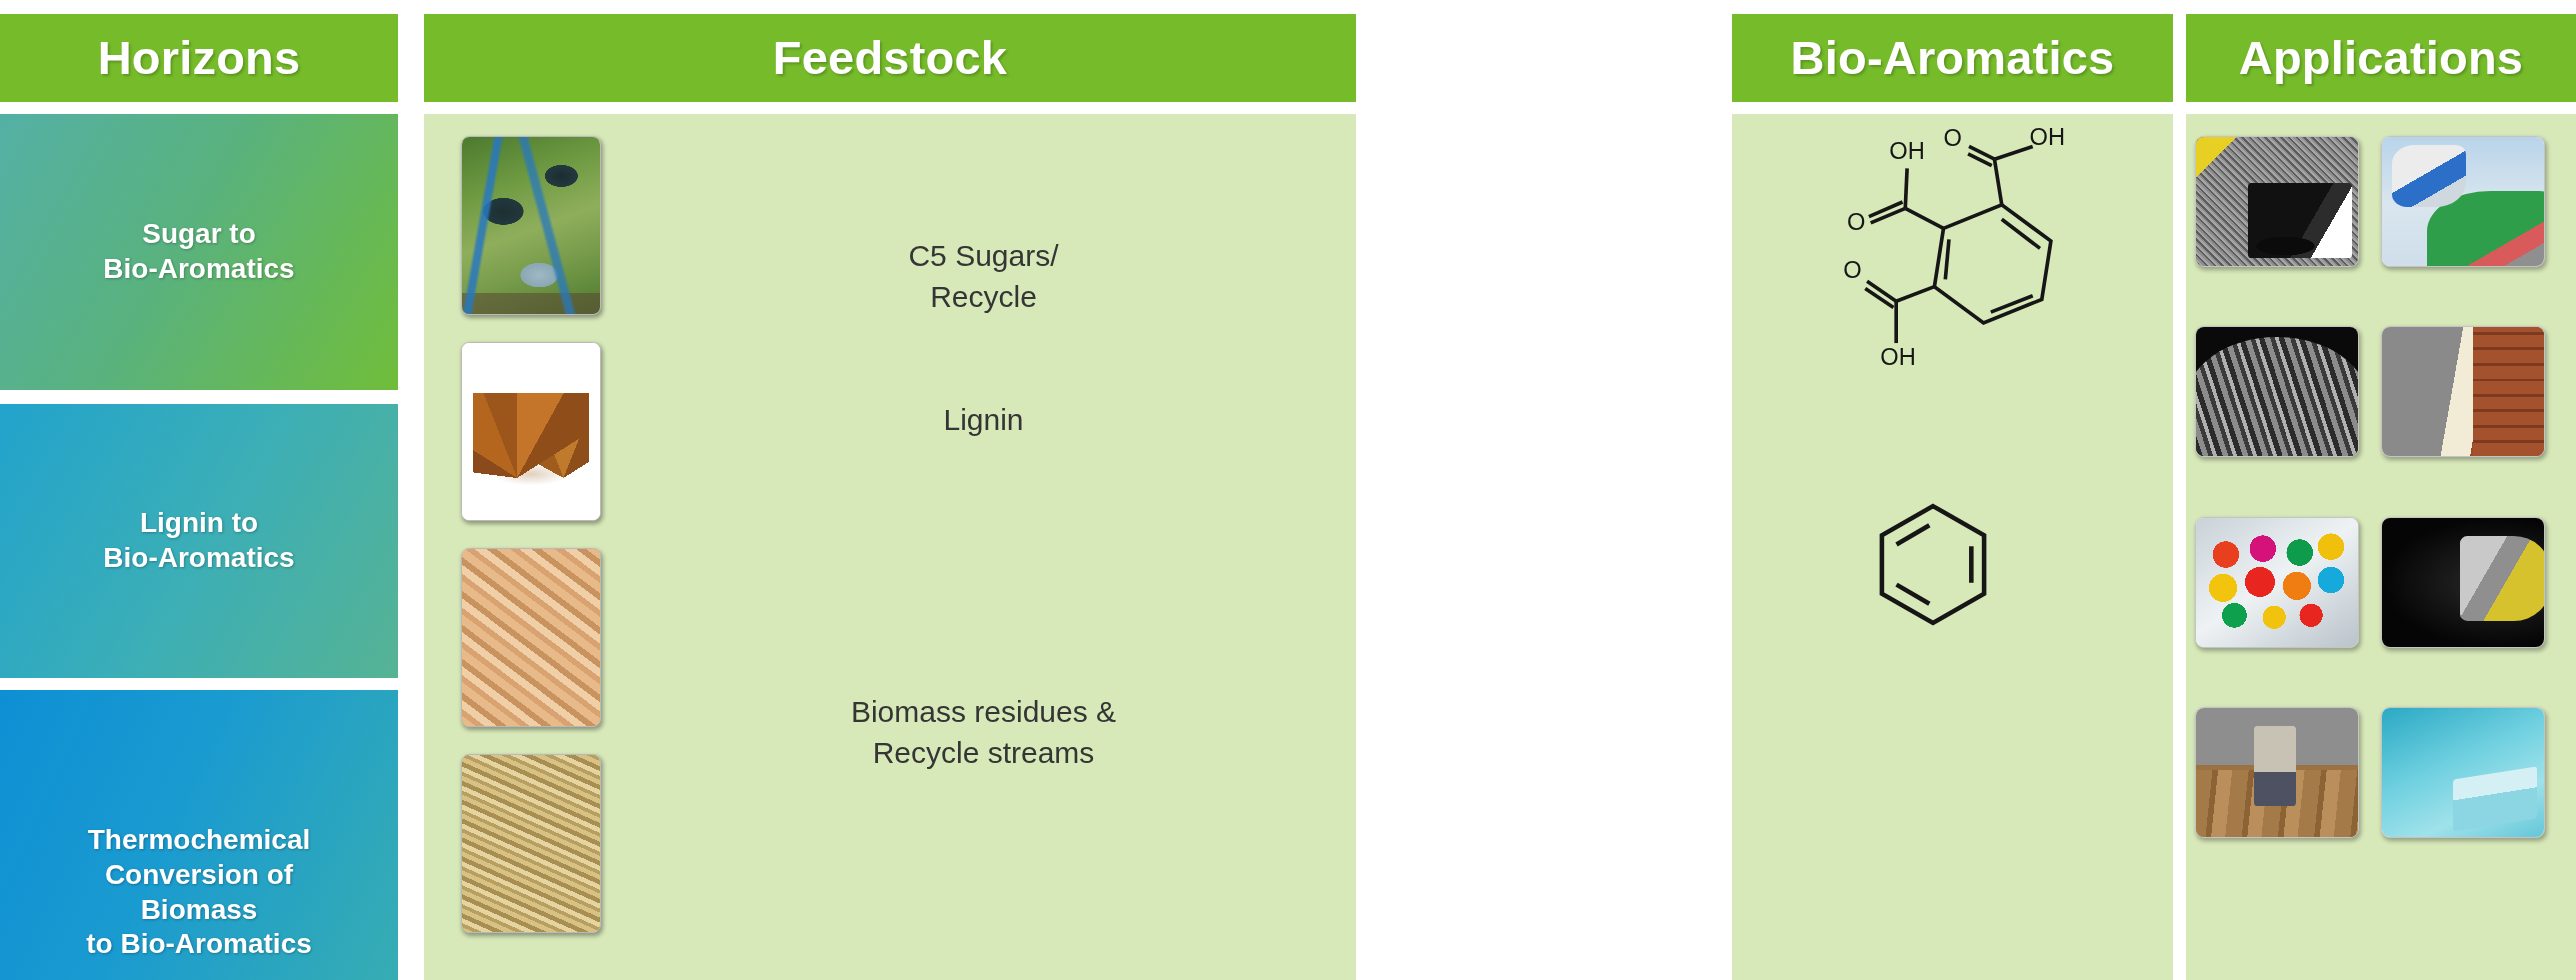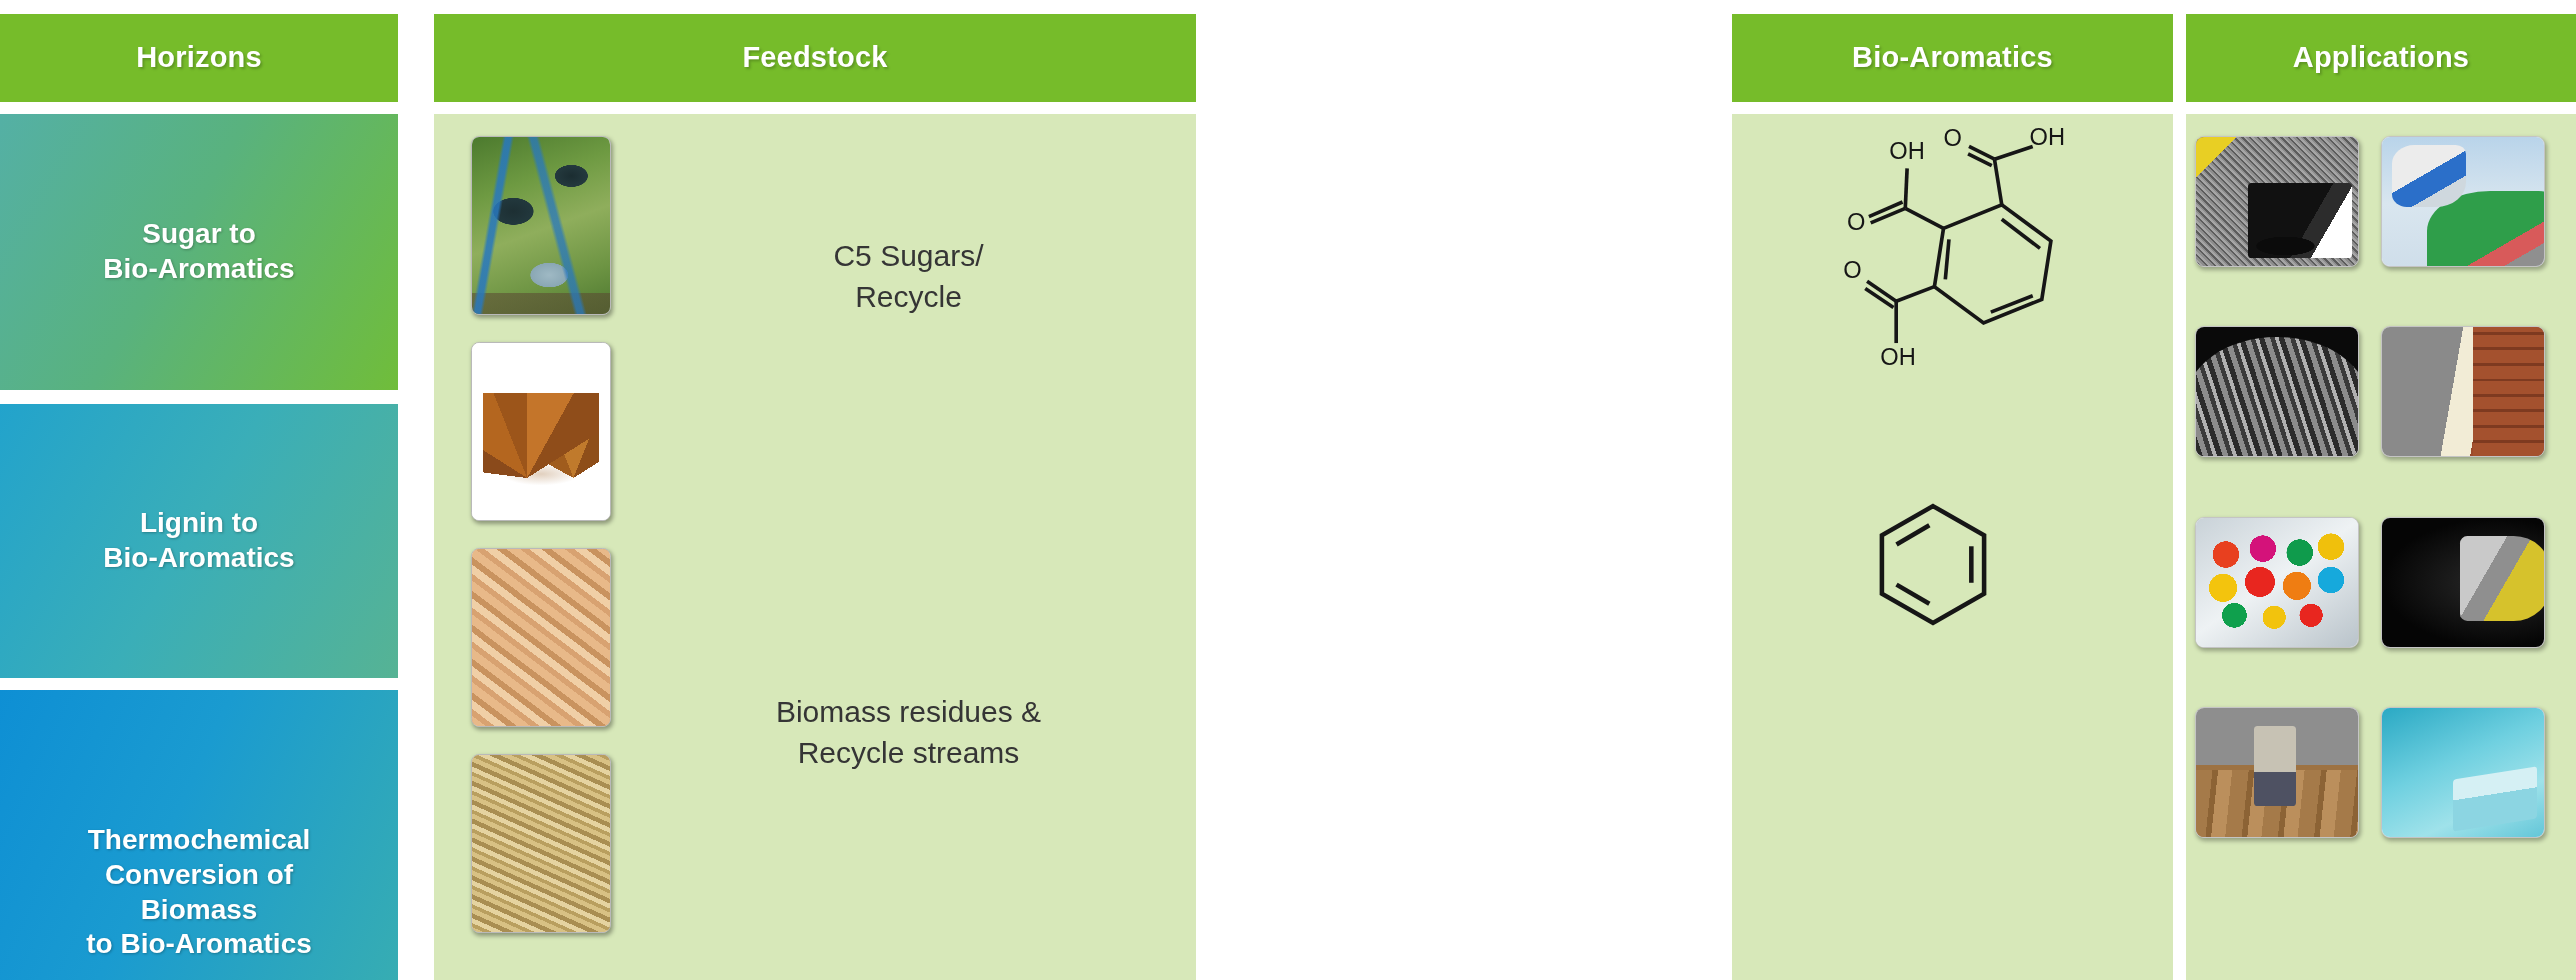--- a/index.html
+++ b/index.html
@@ -17,33 +17,33 @@
 
   
   .col { position: absolute; top: 0; height: 981px; }
   .col-header {
     position: absolute; left: 0; right: 0;
     top: 13.7px; height: 88px;
     background: #76bc2a;
     display: flex; align-items: center; justify-content: center;
     color: #ffffff;
     font-weight: bold;
-    font-size: 29px;
+    font-size: 47px;
     letter-spacing: 0.2px;
     text-shadow: 1.8px 1.8px 2.7px rgba(0,0,0,0.22);
     white-space: nowrap;
   }
   .col-body {
     position: absolute; left: 0; right: 0;
     top: 114px; bottom: 0;
   }
 
   
   #col-horizons      { left: 0px;    width: 398px; }
-  #col-feedstock     { left: 434px;  width: 762px; }
+  #col-feedstock     { left: 424px;  width: 932px; }
   #col-conversion    { left: 1201px; width: 518px; }
   #col-bioaromatics  { left: 1732px; width: 441px; }
   #col-applications  { left: 2186px; width: 390px; }
 
   
   .horizon-cell {
     position: absolute; left: 0; right: 0;
     display: flex; align-items: center; justify-content: center;
     text-align: center;
     color: #ffffff;
@@ -335,20 +335,23 @@
           <div class="ph ph-chips"></div>
         </div>
         <div class="feed-img" id="feed-img-3">
           <div class="ph ph-straw"></div>
         </div>
 
         <div class="feed-label" id="feed-label-0">
           <span>C5 Sugars/</span><br>
           <span>Recycle</span>
         </div>
+        <div class="feed-label" id="feed-label-1">
+          <span>Lignin</span>
+        </div>
         <div class="feed-label" id="feed-label-2">
           <span>Biomass residues &amp;</span><br>
           <span>Recycle streams</span>
         </div>
 
       </div>
     </div>
   </div>
 
 

